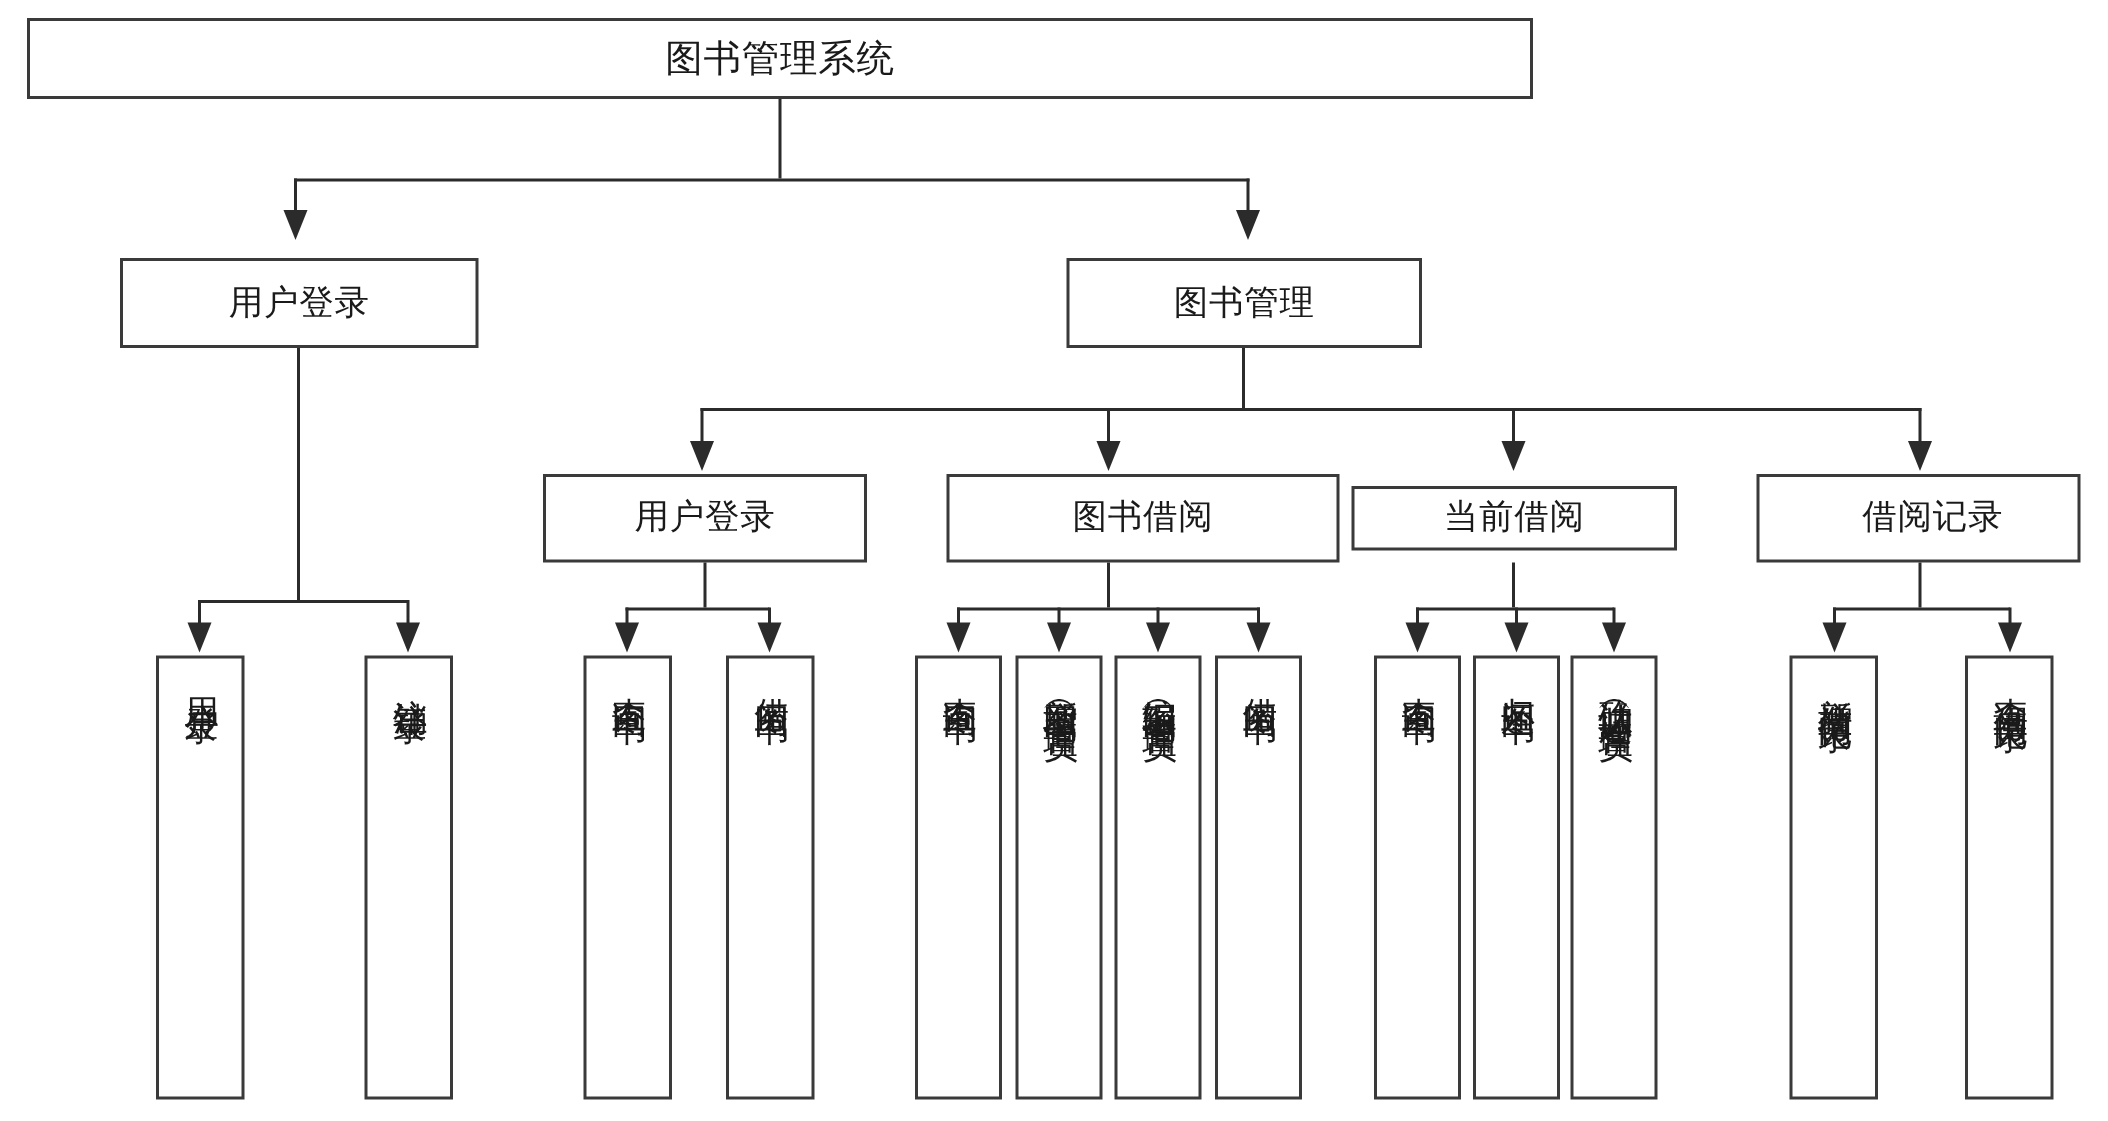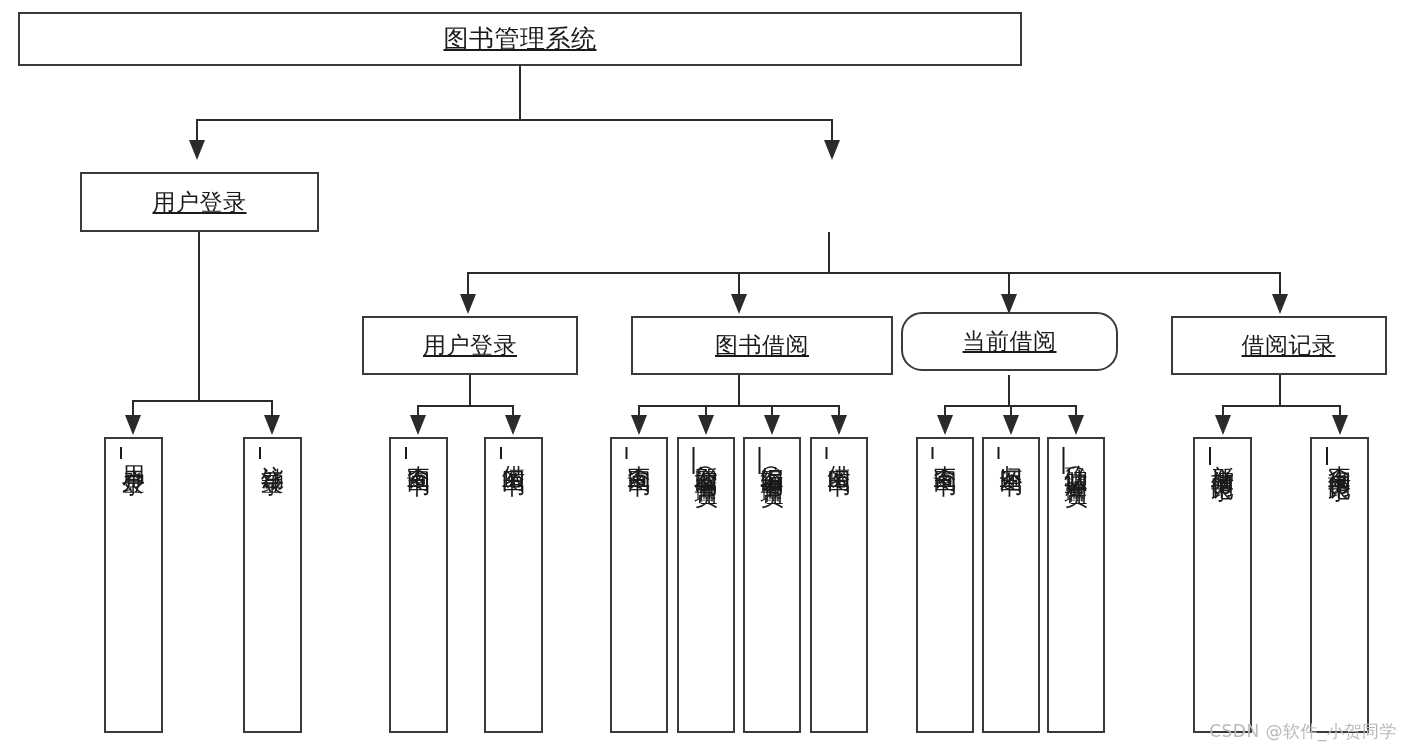--- a/index.html
+++ b/index.html
@@ -27,21 +27,20 @@
     display: flex;
     align-items: center;
     justify-content: center;
     color: #1a1a1a;
   }
   .node .label {
     display: block;
     text-align: center;
     line-height: 1.05;
     letter-spacing: 0.5px;
-    text-decoration: underline;
   }
   
   .node.root {
     border-width: 2px;
   }
   .node.root .label {
     font-size: 25px;
   }
   
   .node.branch .label {
@@ -105,20 +104,23 @@
   <div class="hline" style="left:196px; top:119px; width:637px;"></div>
   <div class="vline" style="left:196px; top:119px; height:23px;"></div>
   <div class="vline" style="left:831px; top:119px; height:23px;"></div>
   <div class="arrow" style="left:189px; top:140px;"></div>
   <div class="arrow" style="left:824px; top:140px;"></div>
 
   <div class="node branch" style="left:80px; top:172px; width:239px; height:60px;">
     <span class="label">用户登录</span>
   </div>
 
+  <div class="node branch" style="left:711px; top:172px; width:237px; height:60px;">
+    <span class="label">图书管理</span>
+  </div>
 
   <div class="vline" style="left:198px; top:232px; height:168px;"></div>
   <div class="hline" style="left:132px; top:400px; width:140px;"></div>
   <div class="vline" style="left:132px; top:400px; height:17px;"></div>
   <div class="vline" style="left:271px; top:400px; height:17px;"></div>
   <div class="arrow" style="left:125px; top:415px;"></div>
   <div class="arrow" style="left:264px; top:415px;"></div>
 
   <div class="vline" style="left:828px; top:232px; height:40px;"></div>
   <div class="hline" style="left:467px; top:272px; width:814px;"></div>
@@ -132,21 +134,21 @@
   <div class="arrow" style="left:1272px; top:294px;"></div>
 
   <div class="node branch" style="left:362px; top:316px; width:216px; height:59px;">
     <span class="label">用户登录</span>
   </div>
 
   <div class="node branch" style="left:631px; top:316px; width:262px; height:59px;">
     <span class="label">图书借阅</span>
   </div>
 
-  <div class="node branch" style="left:901px; top:312px; width:217px; height:59px;border-radius:21px;">
+  <div class="node branch" style="left:901px; top:324px; width:217px; height:43px;">
     <span class="label">当前借阅</span>
   </div>
 
   <div class="node branch" style="left:1171px; top:316px; width:216px; height:59px;padding-left:19px;">
     <span class="label">借阅记录</span>
   </div>
 
   <div class="vline" style="left:469px; top:375px; height:30px;"></div>
   <div class="hline" style="left:417px; top:405px; width:96px;"></div>
   <div class="vline" style="left:417px; top:405px; height:12px;"></div>
@@ -218,15 +220,14 @@
     <span class="label">确认归还（管理员）</span>
   </div>
 
   <div class="node leaf" style="left:1193px; top:437px; width:59px; height:296px;">
     <span class="label">新增借阅记录</span>
   </div>
   <div class="node leaf" style="left:1310px; top:437px; width:59px; height:296px;">
     <span class="label">查询借阅记录</span>
   </div>
 
-  <div id="watermark">CSDN @软件_小贺同学</div>
 
 </div>
 
 </body></html>

